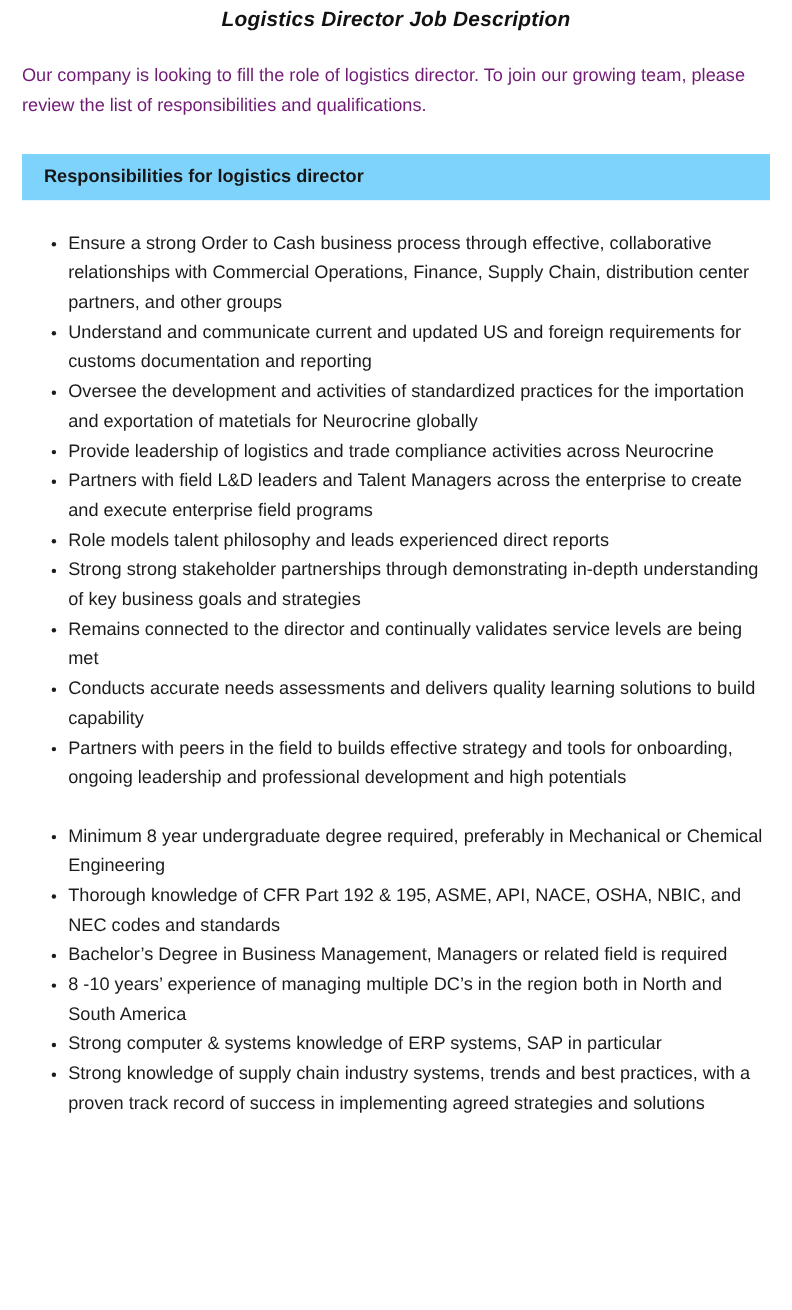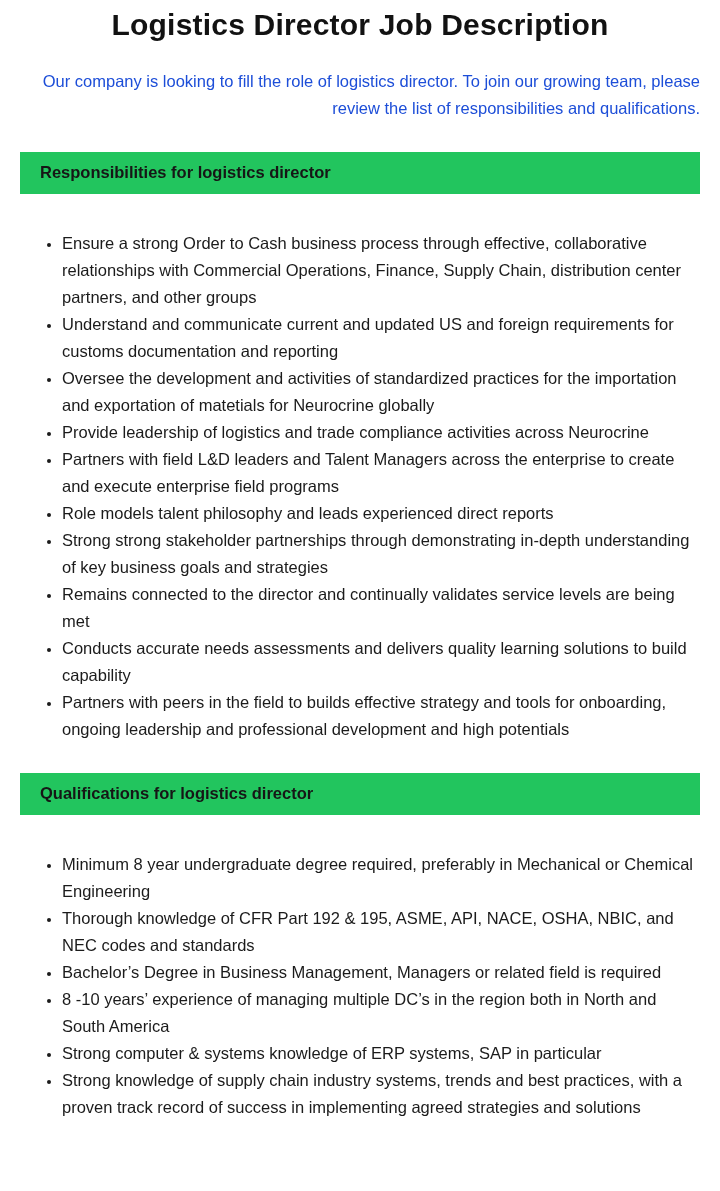--- a/index.html
+++ b/index.html
@@ -10,45 +10,45 @@
     overflow: hidden;
     font-family: "Liberation Sans", sans-serif;
     color: #1b1b1b;
     -webkit-font-smoothing: antialiased;
   }
   .page {
     padding: 8px 20px 0 20px;
   }
   .page-title {
     text-align: center;
-    font-size: 30px;
+    font-size: 19px;
     font-weight: 700;
     color: #121212;
     letter-spacing: 0.2px;
     margin-bottom: 26px;
+    font-style: italic;
   }
   .intro {
     font-size: 16.5px;
     line-height: 27px;
-    color: #1d4ed8;
+    color: #701a75;
     margin-bottom: 26px;
-    text-align: right;
   }
   .section-bar {
-    background: #22c55e;
+    background: #7dd3fc;
     font-size: 16.5px;
     font-weight: 700;
     color: #161616;
     padding: 11px 20px 12px 20px;
     margin-top: 30px;
   }
   .bullet-list {
     list-style-type: disc;
     padding-left: 42px;
-    margin-top: 36px;
+    margin-top: 26px;
     margin-bottom: 4px;
   }
   .bullet-list li {
     font-size: 16.5px;
     line-height: 27px;
     color: #1b1b1b;
     padding-right: 2px;
   }
   .bullet-list li::marker {
     font-size: 14px;
@@ -74,21 +74,20 @@
         <li>Partners with field L&amp;D leaders and Talent Managers across the enterprise to create and execute enterprise field programs</li>
         <li>Role models talent philosophy and leads experienced direct reports</li>
         <li>Strong strong stakeholder partnerships through demonstrating in-depth understanding of key business goals and strategies</li>
         <li>Remains connected to the director and continually validates service levels are being met</li>
         <li>Conducts accurate needs assessments and delivers quality learning solutions to build capability</li>
         <li>Partners with peers in the field to builds effective strategy and tools for onboarding, ongoing leadership and professional development and high potentials</li>
       </ul>
   </section>
 
   <section>
-    <div class="section-bar">Qualifications for logistics director</div>
     <ul class="bullet-list">
         <li>Minimum 8 year undergraduate degree required, preferably in Mechanical or Chemical Engineering</li>
         <li>Thorough knowledge of CFR Part 192 &amp; 195, ASME, API, NACE, OSHA, NBIC, and NEC codes and standards</li>
         <li>Bachelor’s Degree in Business Management, Managers or related field is required</li>
         <li>8 -10 years’ experience of managing multiple DC’s in the region both in North and South America</li>
         <li>Strong computer &amp; systems knowledge of ERP systems, SAP in particular</li>
         <li>Strong knowledge of supply chain industry systems, trends and best practices, with a proven track record of success in implementing agreed strategies and solutions</li>
       </ul>
   </section>
 

